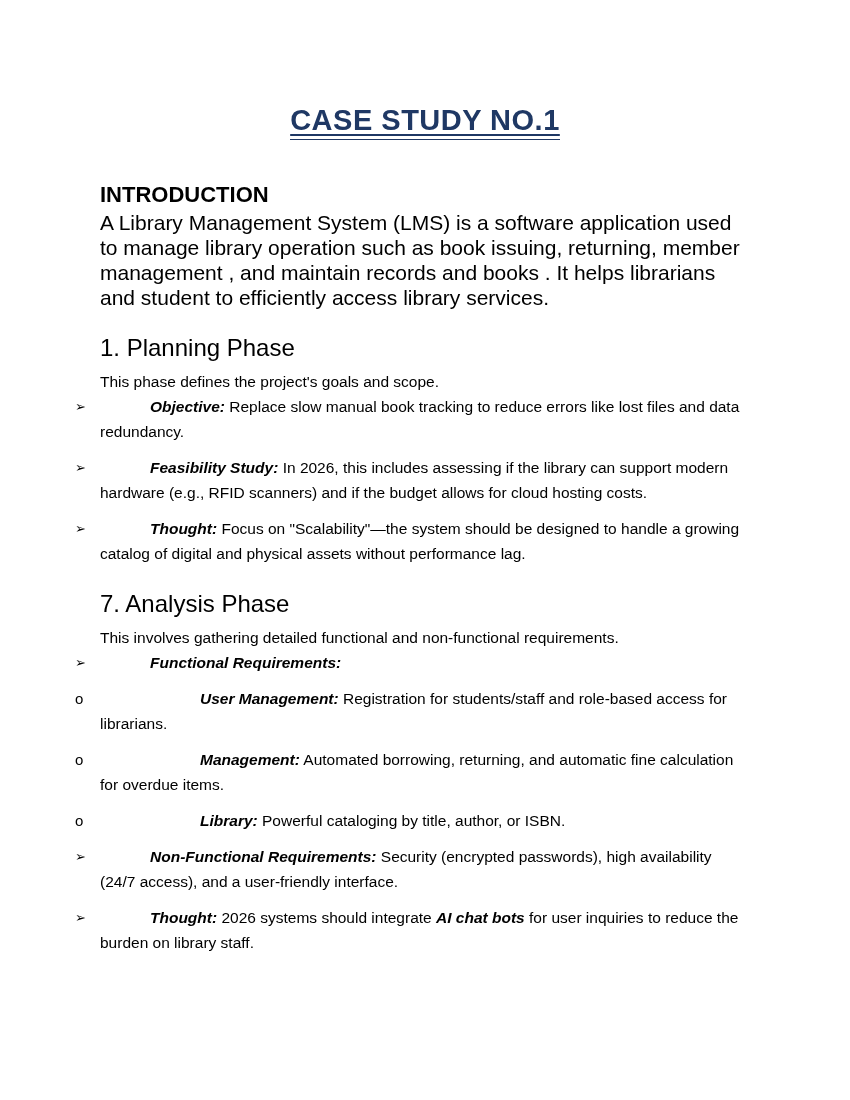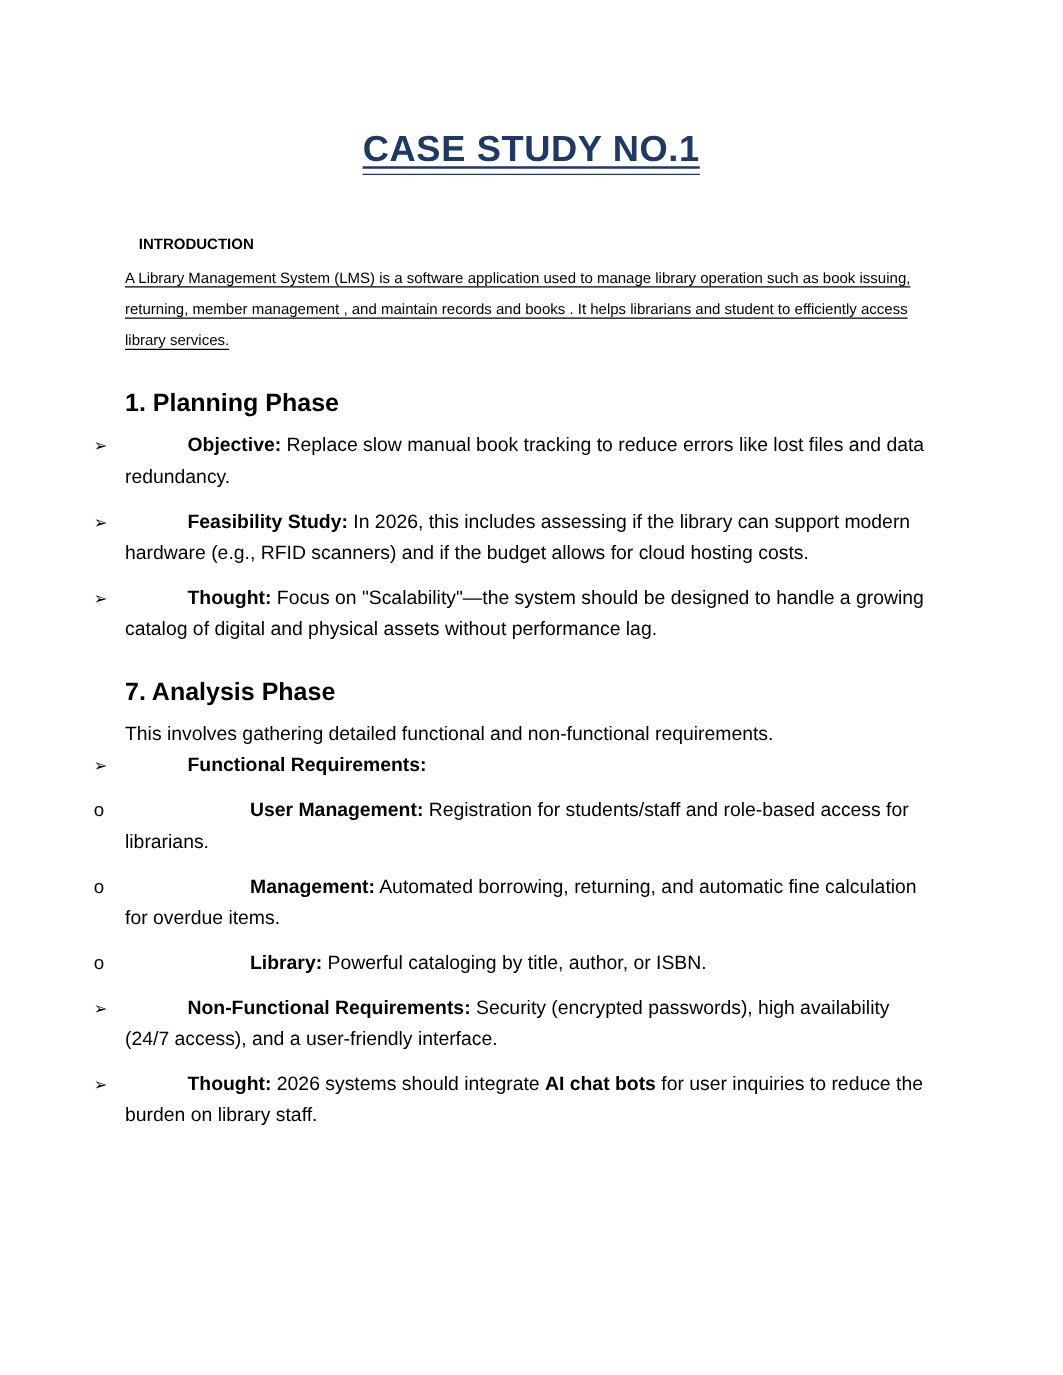--- a/index.html
+++ b/index.html
@@ -35,36 +35,35 @@
     text-decoration-thickness: 2px;
     text-underline-offset: 4px;
     border-bottom: 1px solid #1F3864;
     padding-bottom: 3px;
   }
   .content {
     margin-left: 100px;
     width: 650px;
   }
   .intro-heading {
-    margin: 46px 0 0 11px;
-    font-size: 12px;
+    margin: 46px 0 0 0;
+    font-size: 22px;
     font-weight: bold;
     line-height: 22px;
   }
   .intro-body {
     margin: 4px 0 8px 0;
-    font-size: 12px;
+    font-size: 21px;
     line-height: 25px;
-    text-decoration: underline;
     text-underline-offset: 3px;
   }
   .section-heading {
     margin: 25px 0 8px 0;
-    font-size: 20px;
-    font-weight: bold;
+    font-size: 24px;
+    font-weight: normal;
     line-height: 26px;
   }
   .section-lead {
     margin: 0;
     font-size: 15.5px;
     line-height: 25px;
   }
   .list-item {
     position: relative;
     font-size: 15.5px;
@@ -76,37 +75,38 @@
   .list-item .marker {
     position: absolute;
     left: -25px;
     top: 0;
     width: 20px;
     text-indent: 0;
     display: inline-block;
   }
   .level-1 .marker { font-size: 13px; }
   .level-2 .marker { font-size: 15px; }
-  .bold { font-weight: bold; }
+  .bold { font-weight: bold; font-style: italic; }
 </style>
 </head>
 <body>
 
 <div class="page">
   <h1 class="doc-title">
     <span class="title-text" style="color: rgb(31, 56, 100); border-bottom-color: rgb(31, 56, 100);">CASE STUDY NO.1</span>
   </h1>
 
   <div class="content">
     <h2 class="intro-heading">INTRODUCTION</h2>
     <p class="intro-body">A Library Management System (LMS) is a software application used to manage library operation such as book issuing, returning, member management , and maintain records and books . It helps librarians and student to efficiently access library services.</p>
 
     <div>
         <section>
           <h3 class="section-heading">1. Planning Phase</h3>
+          <p class="section-lead">This phase defines the project's goals and scope.</p>
           <div class="list-item level-1"><span class="marker">➢</span><span class="bold">Objective:</span><span> Replace slow manual book tracking to reduce errors like lost files and data redundancy.</span></div>
           <div class="list-item level-1"><span class="marker">➢</span><span class="bold">Feasibility Study:</span><span> In 2026, this includes assessing if the library can support modern hardware (e.g., RFID scanners) and if the budget allows for cloud hosting costs.</span></div>
           <div class="list-item level-1"><span class="marker">➢</span><span class="bold">Thought:</span><span> Focus on "Scalability"—the system should be designed to handle a growing catalog of digital and physical assets without performance lag.</span></div>
         </section>
         <section>
           <h3 class="section-heading">7. Analysis Phase</h3>
           <p class="section-lead">This involves gathering detailed functional and non-functional requirements.</p>
           <div class="list-item level-1"><span class="marker">➢</span><span class="bold">Functional Requirements:</span></div>
           <div class="list-item level-2"><span class="marker">o</span><span class="bold">User Management:</span><span> Registration for students/staff and role-based access for librarians.</span></div>
           <div class="list-item level-2"><span class="marker">o</span><span class="bold">Management:</span><span> Automated borrowing, returning, and automatic fine calculation for overdue items.</span></div>

